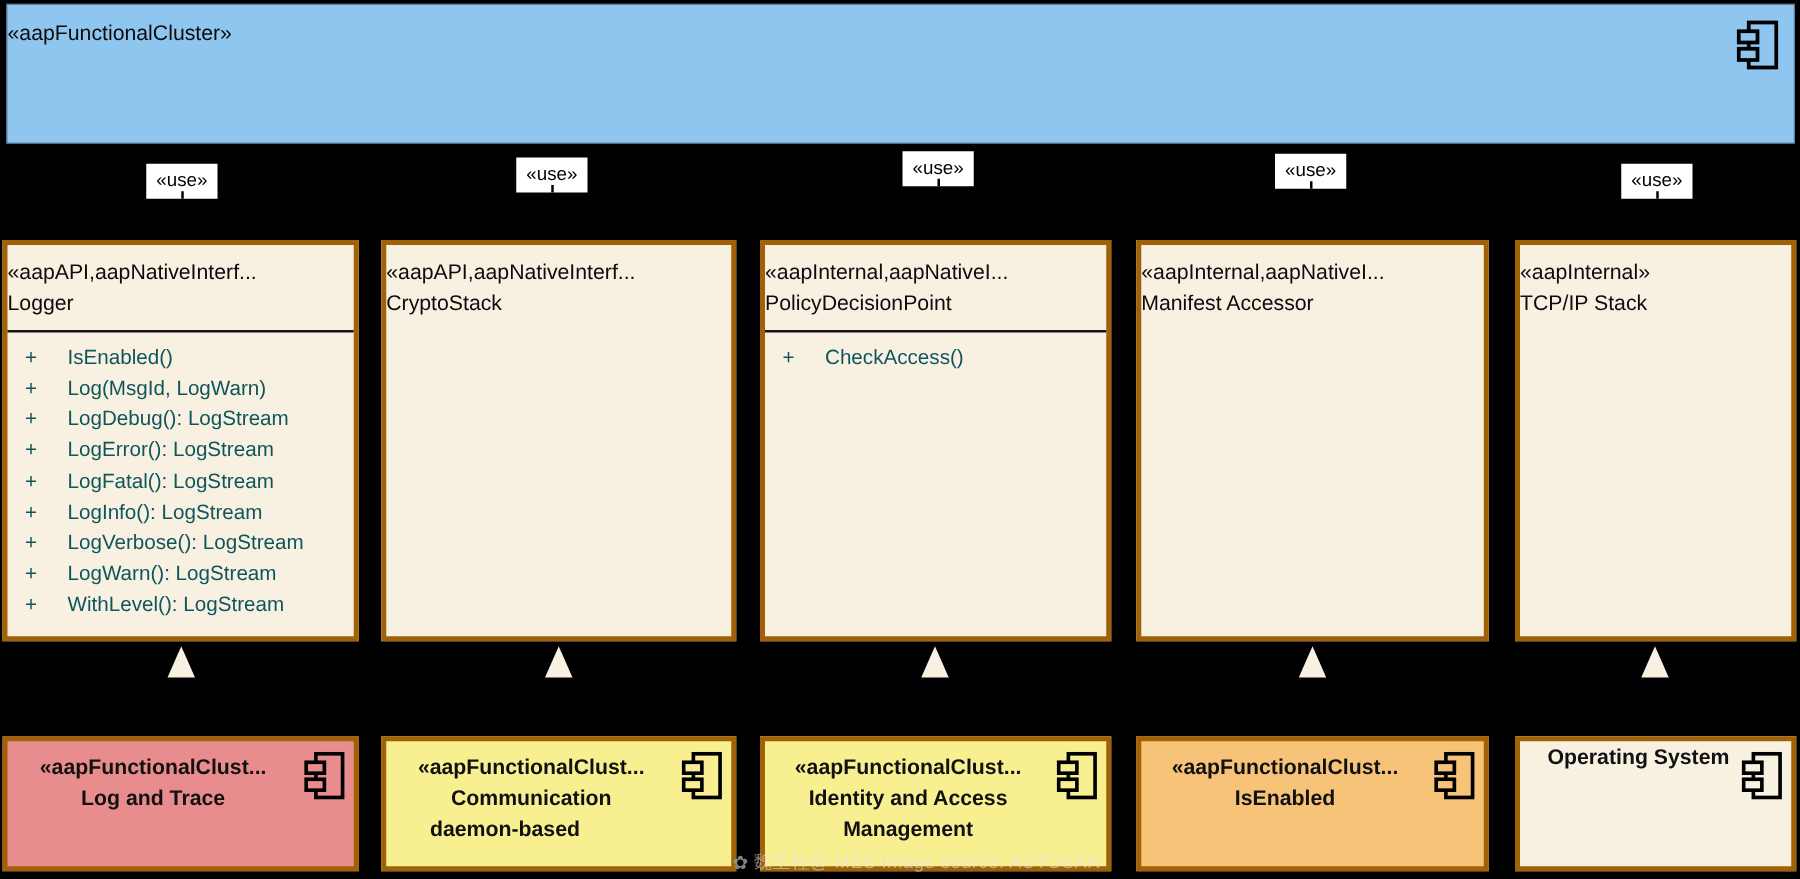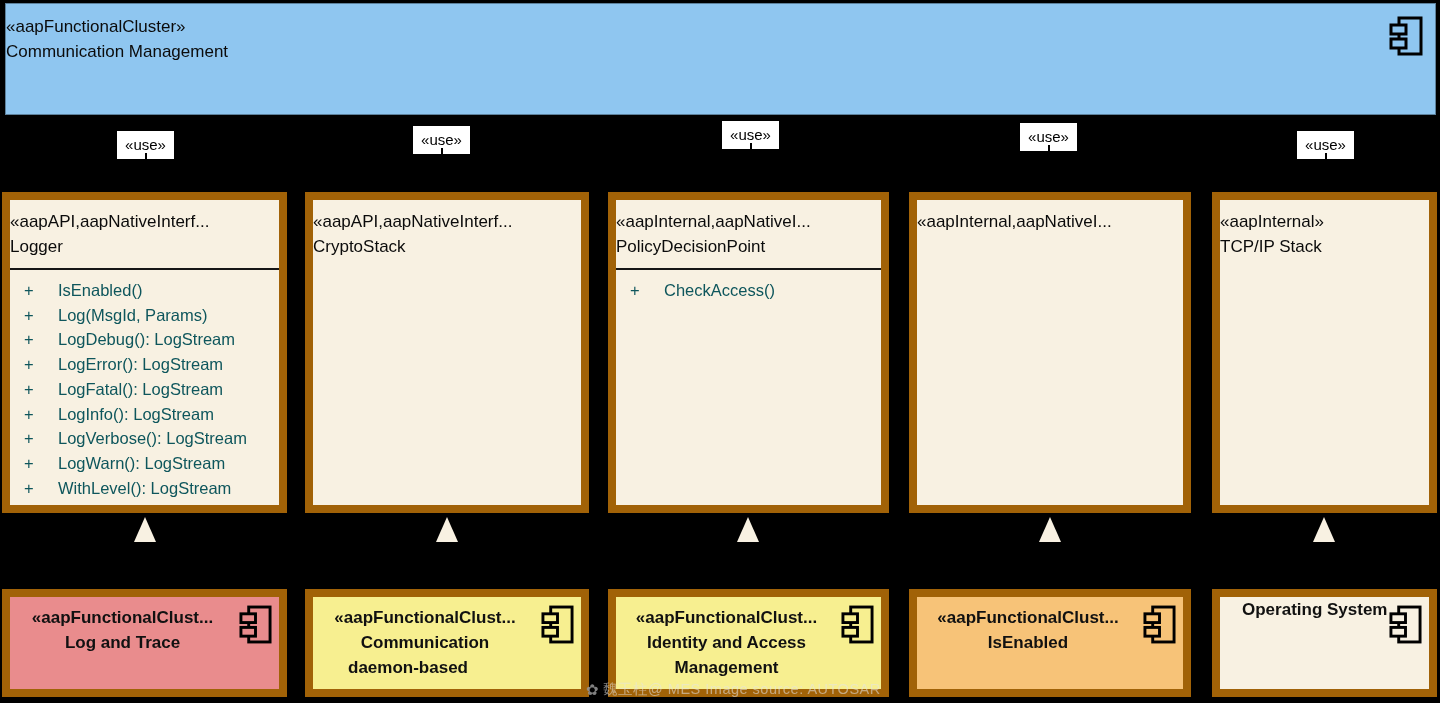--- a/index.html
+++ b/index.html
@@ -1,21 +1,21 @@
 <!DOCTYPE html>
 <html><head>
 <meta charset="utf-8">
 <style>
   html,body{margin:0;padding:0;background:#000;}
   #stage{
     position:relative;width:1440px;height:703px;background:#000;overflow:hidden;
     font-family:"Liberation Sans","DejaVu Sans",sans-serif;color:#111;
   }
   
-  .box{position:absolute;box-sizing:border-box;border:8px solid #a16207;}
+  .box{position:absolute;box-sizing:border-box;border:4px solid #a16207;}
   .cream{background:#f8f1e2;}
   
   #cluster{left:5px;top:3px;width:1431px;height:112px;background:#8fc6f0;border:1px solid rgba(0,0,0,0.35);}
   #cluster .hdr{padding-top:10px;}
   .hdr{text-align:left;font-size:17px;line-height:25px;color:#0b0b0b;}
   
   .iface{top:192px;height:321px;}
   .iface .hdr{padding-top:9px;height:59px;}
   .iface .hdr.with-sep{border-bottom:2px solid #161616;}
   .methods{padding:8px 0 0 12px;font-size:16.5px;line-height:24.7px;color:#0e565c;}
@@ -46,21 +46,20 @@
   #watermark .wtext{color:rgba(228,228,228,0.55);}
 </style>
 </head>
 <body>
 
 <div id="stage">
 
   <div class="box" id="cluster">
     <div class="hdr">
       <div>«aapFunctionalCluster»</div>
-      <div>Communication Management</div>
     </div>
     <svg class="cicon" width="34" height="40" viewBox="0 0 34 40">
       <rect x="10" y="2" width="22" height="36" fill="none" stroke="#000" stroke-width="3"></rect>
       <rect x="2" y="9" width="15" height="9" fill="#8fc6f0" stroke="#000" stroke-width="3"></rect>
       <rect x="2" y="23" width="15" height="9" fill="#8fc6f0" stroke="#000" stroke-width="3"></rect>
     </svg>
   </div>
 
   <div class="use" style="left:117px;top:131px">«use»</div>
   <div class="use" style="left:413px;top:126px">«use»</div>
@@ -73,21 +72,21 @@
       <div>«aapAPI,aapNativeInterf...</div>
       <div>Logger</div>
     </div>
     <div class="methods">
       <div class="mrow">
           <span class="vis">+</span>
           <span>IsEnabled()</span>
         </div>
       <div class="mrow">
           <span class="vis">+</span>
-          <span>Log(MsgId, Params)</span>
+          <span>Log(MsgId, LogWarn)</span>
         </div>
       <div class="mrow">
           <span class="vis">+</span>
           <span>LogDebug(): LogStream</span>
         </div>
       <div class="mrow">
           <span class="vis">+</span>
           <span>LogError(): LogStream</span>
         </div>
       <div class="mrow">
@@ -129,20 +128,21 @@
       <div class="mrow">
           <span class="vis">+</span>
           <span>CheckAccess()</span>
         </div>
     </div>
   </div>
 
   <div class="box cream iface" style="left:909px;width:282px">
     <div class="hdr">
       <div>«aapInternal,aapNativeI...</div>
+      <div>Manifest Accessor</div>
     </div>
   </div>
 
   <div class="box cream iface" style="left:1212px;width:225px">
     <div class="hdr">
       <div>«aapInternal»</div>
       <div>TCP/IP Stack</div>
     </div>
   </div>
 

